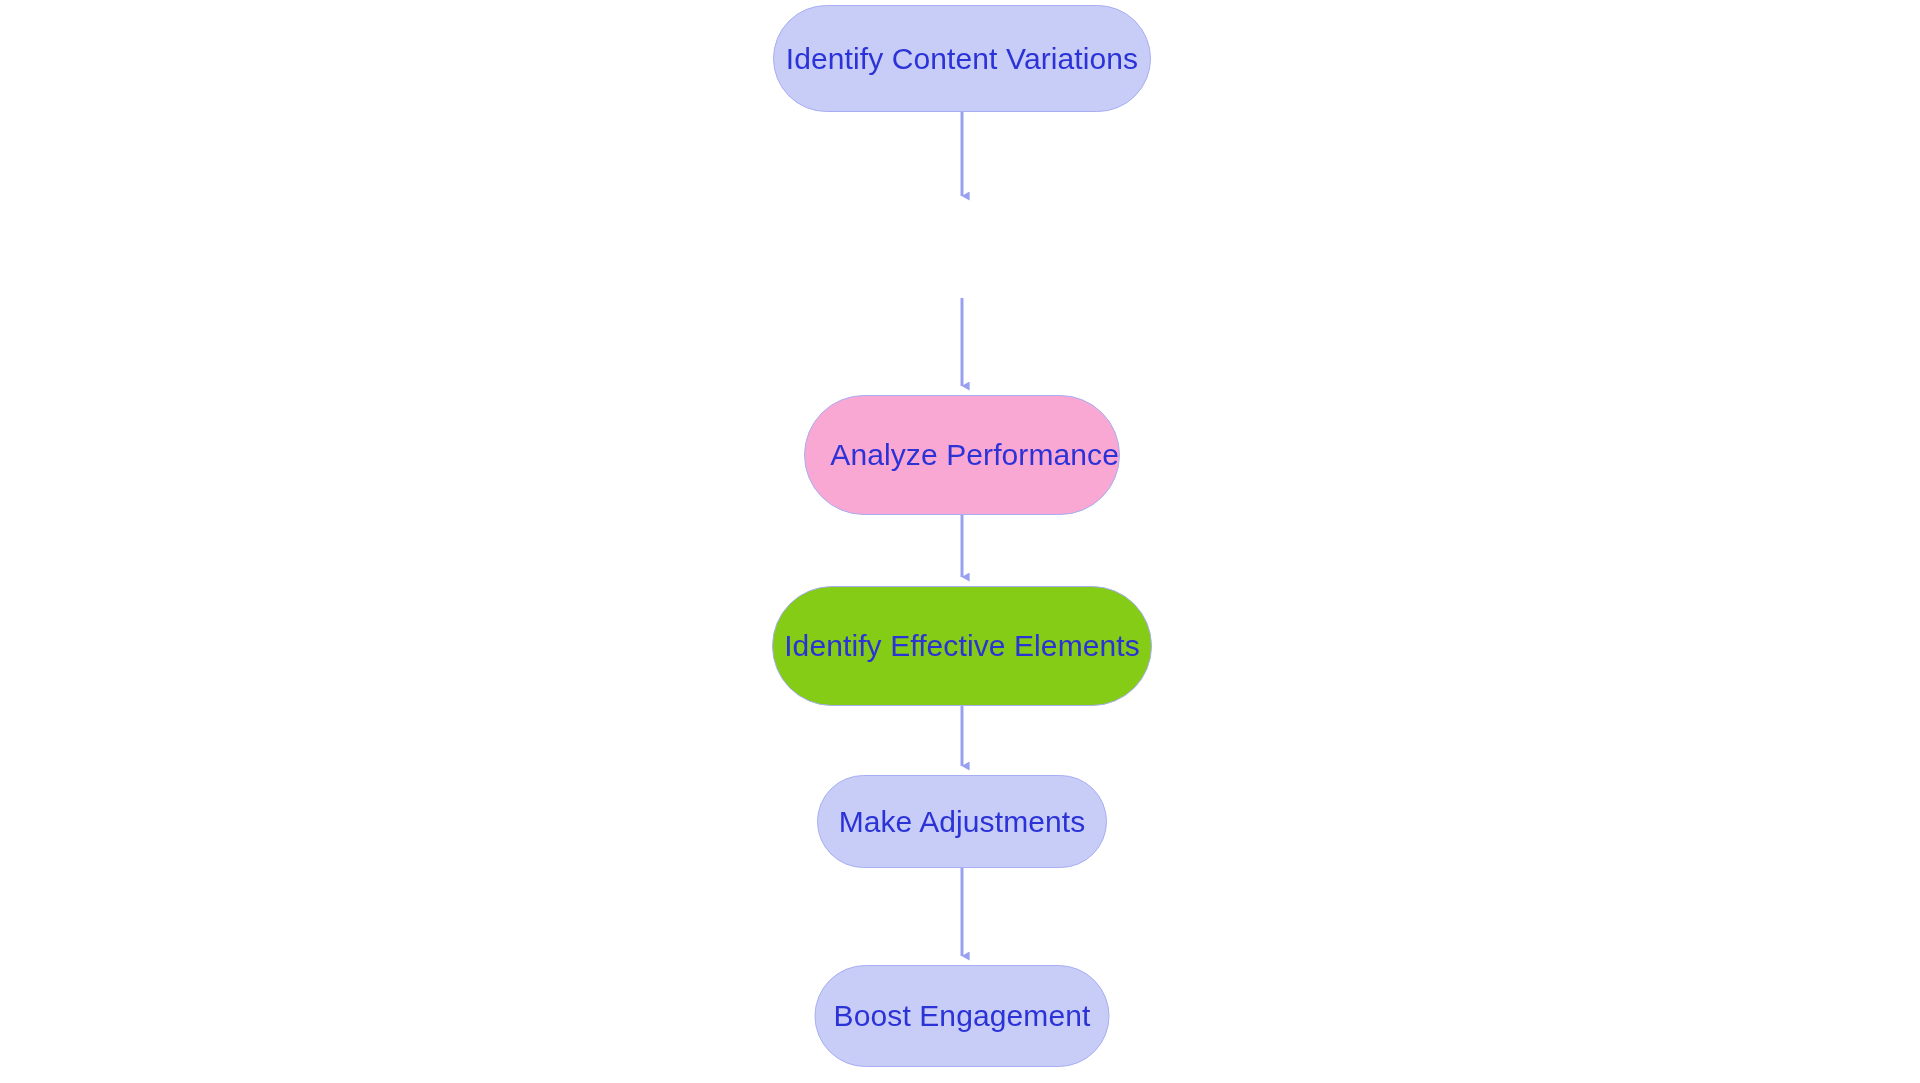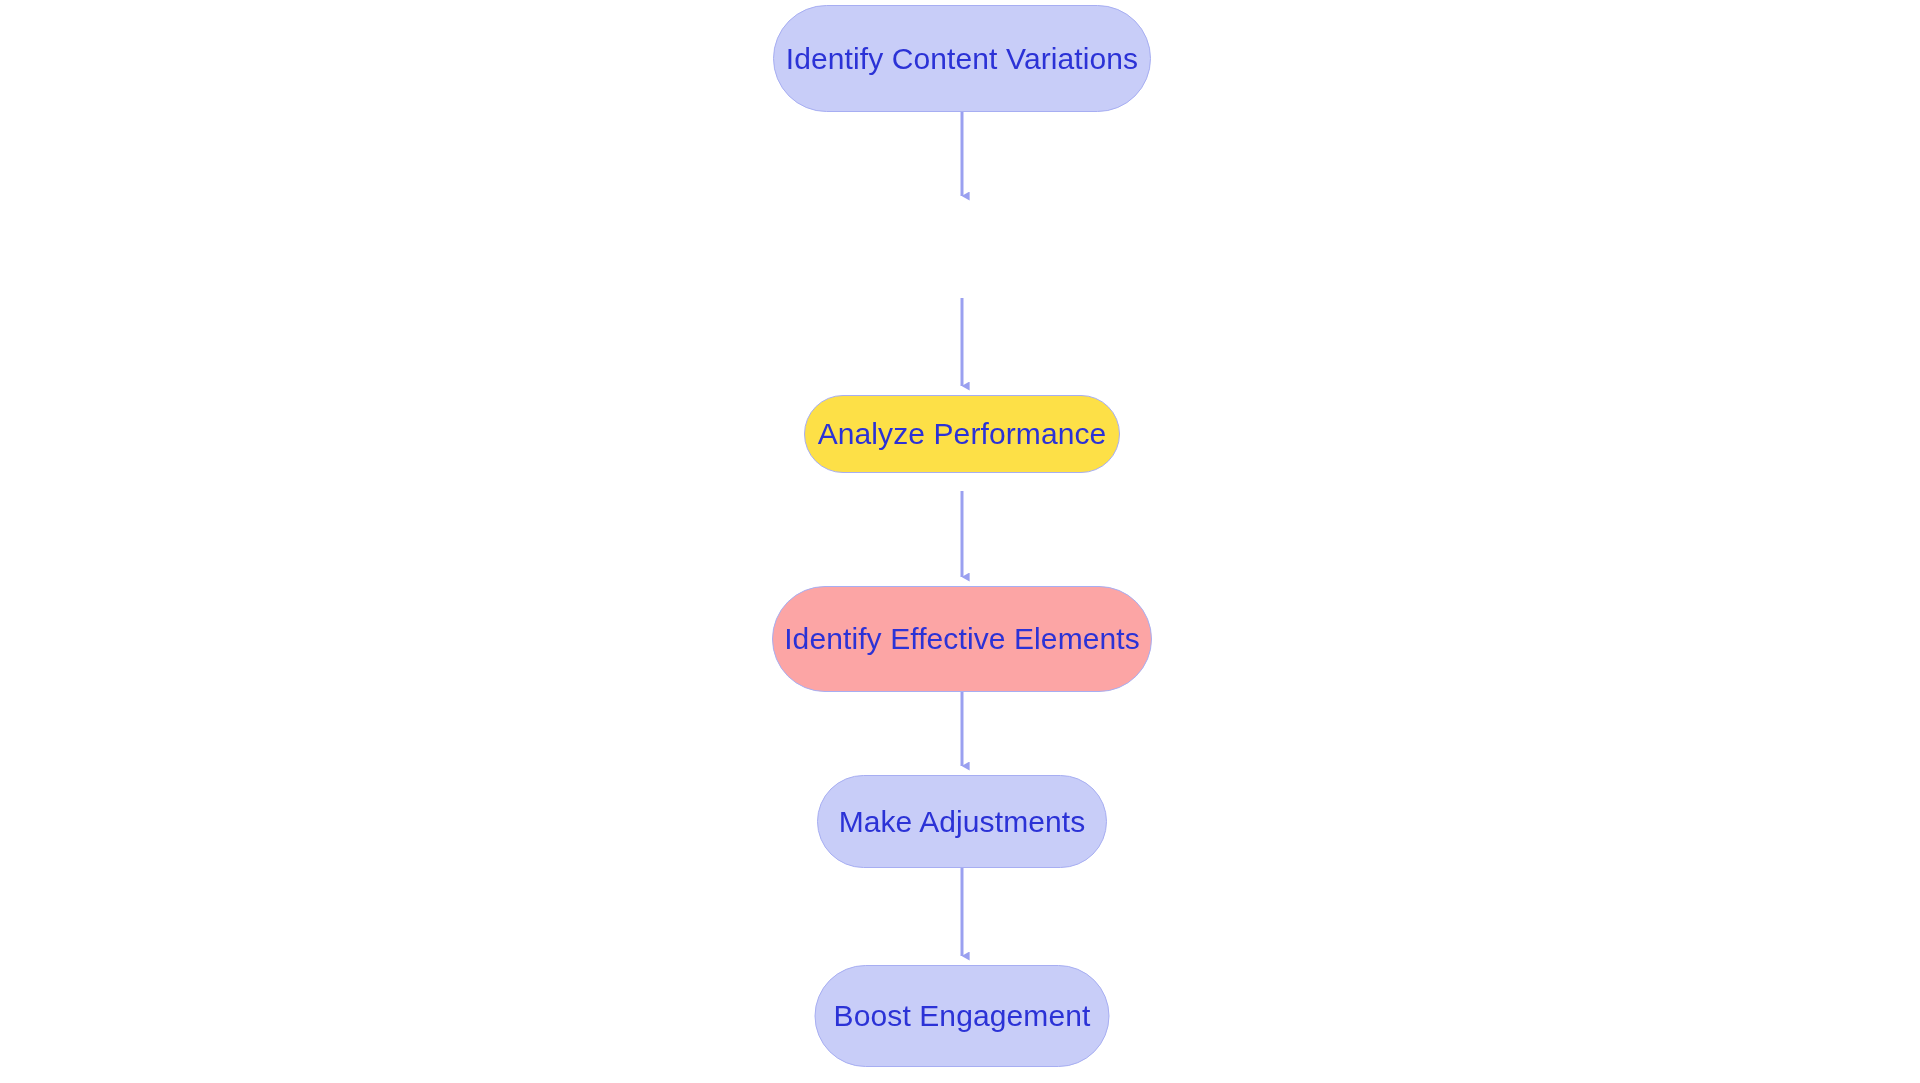--- a/index.html
+++ b/index.html
@@ -81,24 +81,24 @@
         <line x1="962" y1="491" x2="962" y2="577" stroke="#9aa0f0" stroke-width="3" marker-end="url(#arrowhead)"></line>
         <line x1="962" y1="680" x2="962" y2="766" stroke="#9aa0f0" stroke-width="3" marker-end="url(#arrowhead)"></line>
         <line x1="962" y1="868" x2="962" y2="956" stroke="#9aa0f0" stroke-width="3" marker-end="url(#arrowhead)"></line>
       </g>
   </svg>
 
   <div id="node-layer">
       <div class="node" style="left: 962px; top: 5px; width: 378px; height: 107px; background: rgb(200, 205, 248); border-color: rgb(167, 174, 242);">
         <span class="node-label" style="color: rgb(43, 50, 214);">Identify Content Variations</span>
       </div>
-      <div class="node" style="left: 962px; top: 395px; width: 316px; height: 78px; background: #fde047; border-color: rgb(167, 174, 242);">
+      <div class="node" style="left: 962px; top: 395px; width: 316px; height: 120px; background: #f9a8d4; border-color: rgb(167, 174, 242); justify-content: flex-end;">
         <span class="node-label" style="color: rgb(43, 50, 214);">Analyze Performance</span>
       </div>
-      <div class="node" style="left: 962px; top: 586px; width: 380px; height: 106px; background: #fca5a5; border-color: rgb(167, 174, 242);">
+      <div class="node" style="left: 962px; top: 586px; width: 380px; height: 120px; background: #84cc16; border-color: rgb(167, 174, 242);">
         <span class="node-label" style="color: rgb(43, 50, 214);">Identify Effective Elements</span>
       </div>
       <div class="node" style="left: 962px; top: 965px; width: 295px; height: 102px; background: rgb(200, 205, 248); border-color: rgb(167, 174, 242);">
         <span class="node-label" style="color: rgb(43, 50, 214);">Boost Engagement</span>
       </div>
       <div class="node" style="left: 962px; top: 775px; width: 290px; height: 93px; background: rgb(200, 205, 248); border-color: rgb(167, 174, 242);">
         <span class="node-label" style="color: rgb(43, 50, 214);">Make Adjustments</span>
       </div>
     </div>
 

